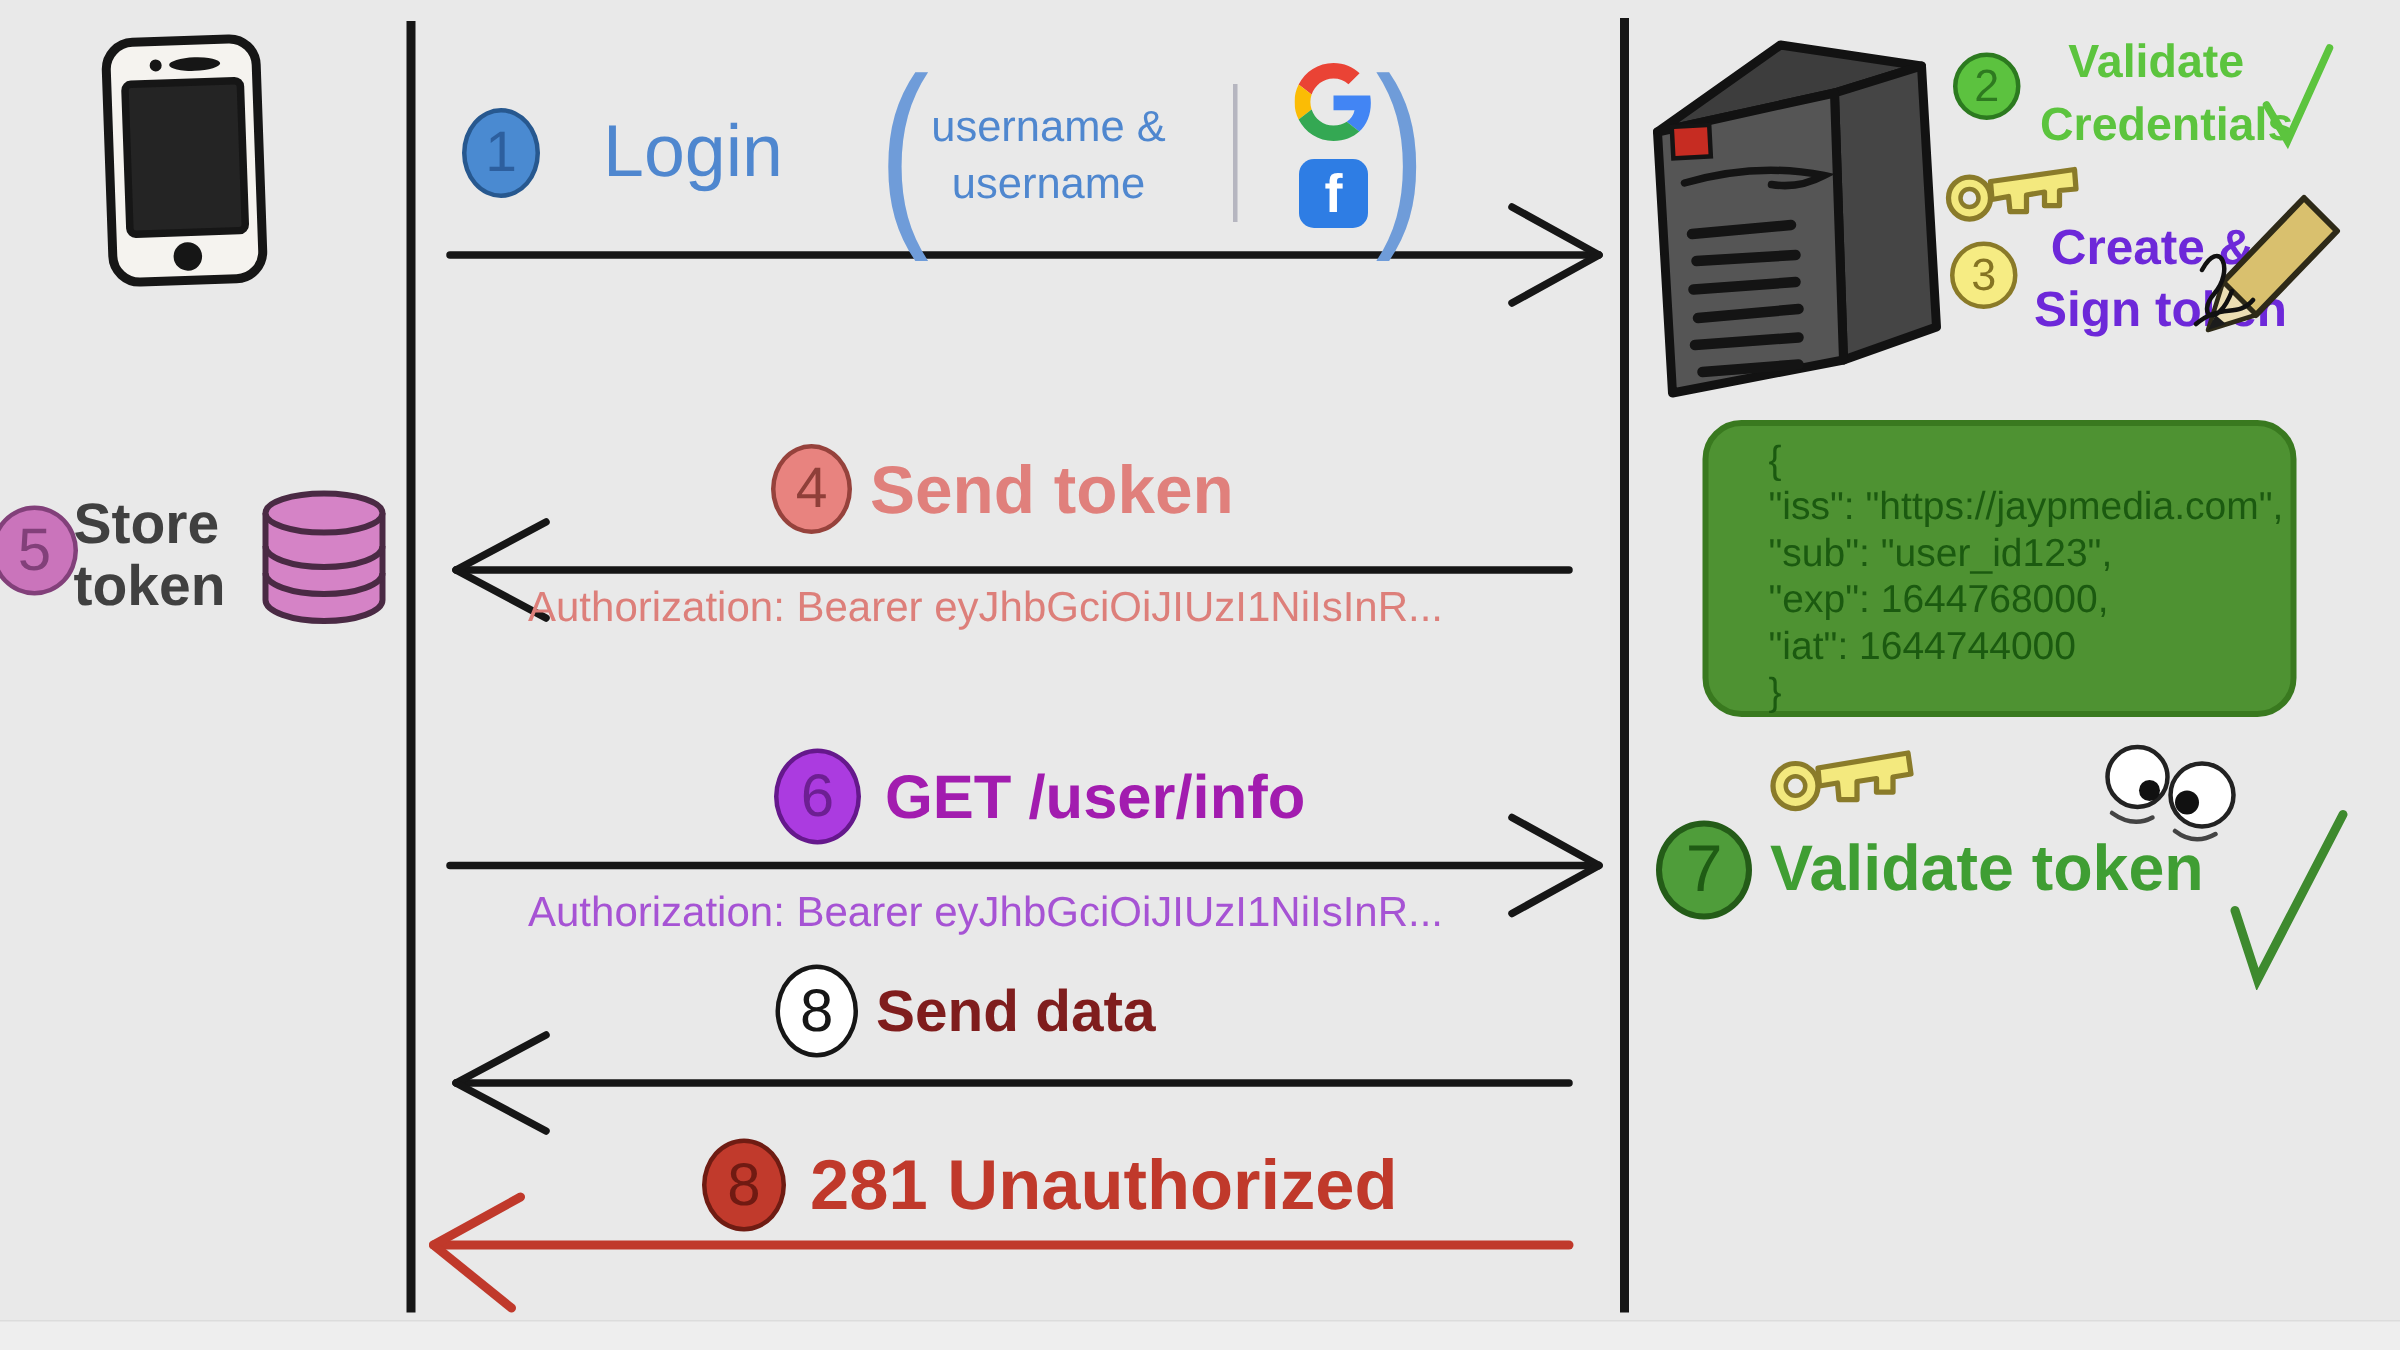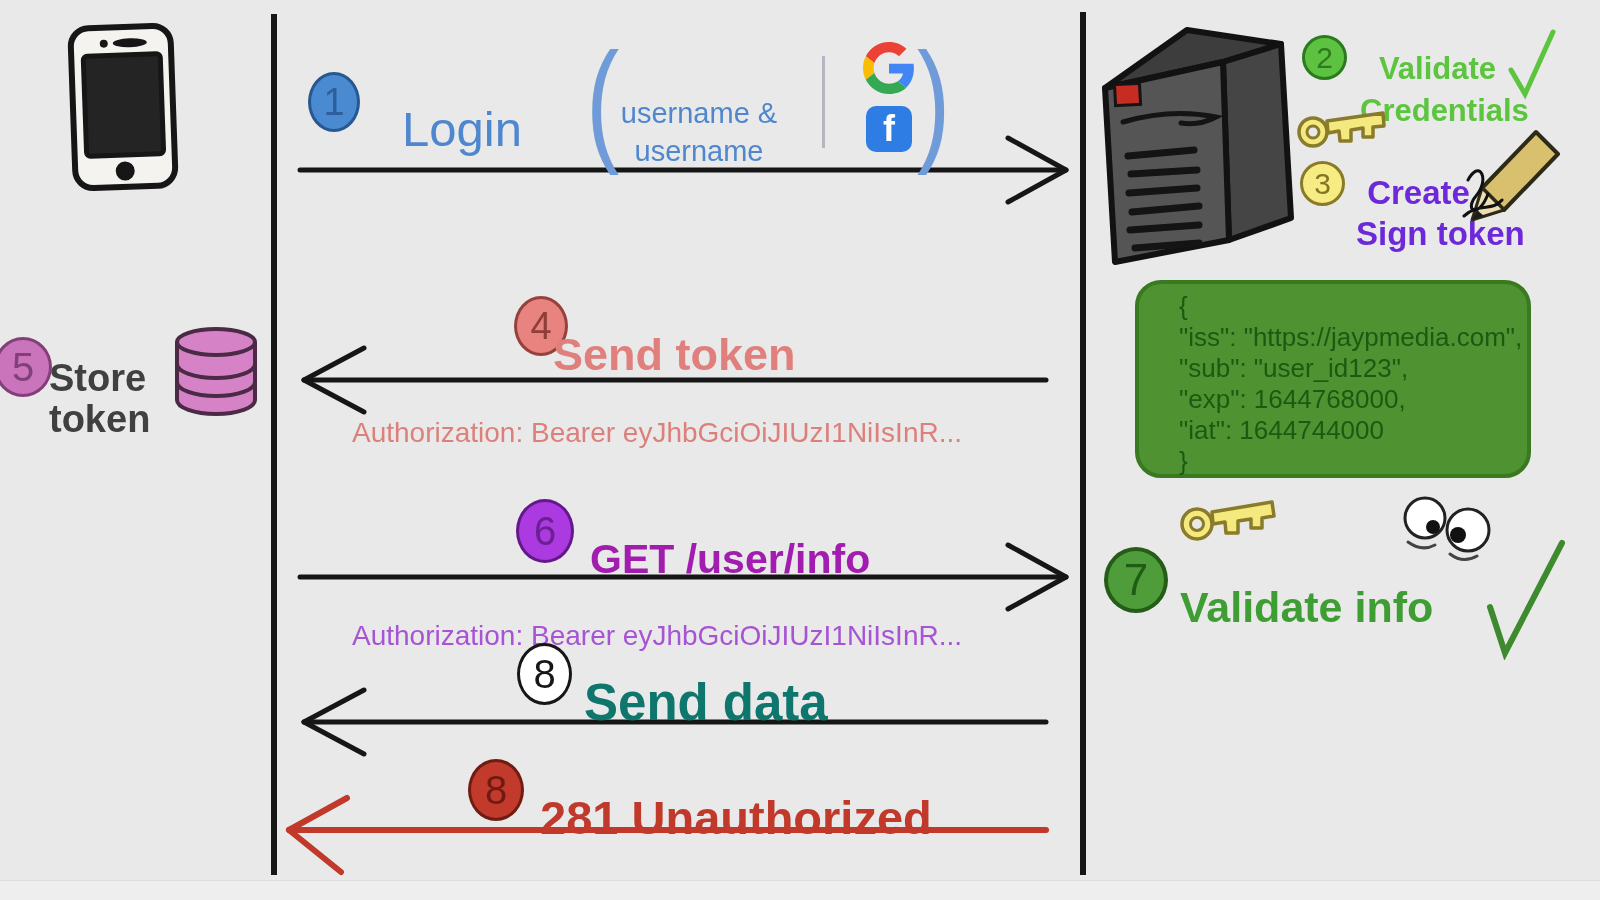--- a/index.html
+++ b/index.html
@@ -6,21 +6,21 @@
   .canvas{
     position:relative;width:1600px;height:900px;overflow:hidden;
     background:#e9e9e9;font-family:"Liberation Sans",sans-serif;
   }
   .abs{position:absolute;}
   svg{display:block;}
   .badge{
     position:absolute;border-radius:50%;display:flex;align-items:center;
     justify-content:center;box-sizing:border-box;font-weight:400;
   }
-  .lbl{position:absolute;white-space:nowrap;margin-top:28px;}
+  .lbl{position:absolute;white-space:nowrap;}
   .bold{font-weight:bold;}
   .center{text-align:center;}
   .paren{
     position:absolute;color:#6f9cd9;font-size:100px;line-height:100px;
     transform:scaleY(1.35);font-weight:400;
   }
   .fb{
     position:absolute;background:#2e7de4;border-radius:10px;color:#ffffff;
     font-weight:bold;display:flex;align-items:center;justify-content:center;
   }
@@ -139,21 +139,21 @@
   <div class="jsonbox" style="left:1135px;top:280px;width:396px;height:198px">
     <div>{</div>
     <div>"iss": "https://jaypmedia.com",</div>
     <div>"sub": "user_id123",</div>
     <div>"exp": 1644768000,</div>
     <div>"iat": 1644744000</div>
     <div>}</div>
   </div>
 
   <div class="badge" style="left:514px;top:296px;width:54px;height:60px;background:#e8837f;border:3px solid #96423c;color:#8f3f39;font-size:38px">4</div>
-  <div class="lbl bold" style="left:553px;top:300px;font-size:45px;line-height:54px;color:#e0807c">Send token</div>
+  <div class="lbl bold" style="left:580px;top:300px;font-size:45px;line-height:54px;color:#e0807c">Send token</div>
   <div class="lbl" style="left:352px;top:389px;font-size:28px;color:#dd7f7a">Authorization: Bearer eyJhbGciOiJIUzI1NiIsInR...</div>
 
   <div class="badge" style="left:-6px;top:337px;width:58px;height:60px;background:#ca74bb;border:3px solid #82407a;color:#82407a;font-size:40px">5</div>
   <div class="lbl bold" style="left:49px;top:330px;font-size:38px;line-height:41px;color:#404040">
     <div>Store</div>
     <div>token</div>
   </div>
   <svg class="abs" style="left:172px;top:324px" width="88" height="95" viewBox="0 0 88 95">
     <path d="M5 18 L5 76 A39 14 0 0 0 83 76 L83 18" fill="#d583c6" stroke="#4a2a44" stroke-width="4"></path>
     <ellipse cx="44" cy="18" rx="39" ry="13" fill="#d583c6" stroke="#4a2a44" stroke-width="4"></ellipse>
@@ -172,25 +172,25 @@
   </svg>
   <svg class="abs" style="left:1398px;top:492px" width="105" height="72" viewBox="0 0 105 72">
     <circle cx="27" cy="26" r="20" fill="#ffffff" stroke="#222222" stroke-width="3"></circle>
     <circle cx="35" cy="35" r="7" fill="#111111"></circle>
     <path d="M10 50 q 14 10 27 3" fill="none" stroke="#444444" stroke-width="3" stroke-linecap="round"></path>
     <circle cx="70" cy="38" r="21" fill="#ffffff" stroke="#222222" stroke-width="3"></circle>
     <circle cx="60" cy="43" r="8" fill="#111111"></circle>
     <path d="M52 62 q 13 10 27 2" fill="none" stroke="#444444" stroke-width="3" stroke-linecap="round"></path>
   </svg>
   <div class="badge" style="left:1104px;top:547px;width:64px;height:66px;background:#4f9d3a;border:4px solid #245c18;color:#1f5c14;font-size:44px">7</div>
-  <div class="lbl bold" style="left:1180px;top:552px;font-size:43px;line-height:54px;color:#3f9e33">Validate info</div>
+  <div class="lbl bold" style="left:1180px;top:552px;font-size:43px;line-height:54px;color:#3f9e33">Validate token</div>
   <svg class="abs" style="left:1478px;top:535px" width="95" height="125" viewBox="0 0 95 125">
     <path d="M12 72 L27 118 L84 8" stroke="#3e8a2e" stroke-width="6" fill="none" stroke-linecap="round"></path>
   </svg>
 
   <div class="badge" style="left:517px;top:643px;width:55px;height:62px;background:#ffffff;border:3px solid #161616;color:#161616;font-size:40px">8</div>
-  <div class="lbl bold" style="left:584px;top:648px;font-size:51px;line-height:54px;color:#0f766e">Send data</div>
+  <div class="lbl bold" style="left:584px;top:648px;font-size:39px;line-height:54px;color:#7f1d1d">Send data</div>
 
   <div class="badge" style="left:468px;top:759px;width:56px;height:62px;background:#c13a2c;border:3px solid #6f1c13;color:#701a12;font-size:40px">8</div>
   <div class="lbl bold" style="left:540px;top:762px;font-size:47px;line-height:56px;color:#c0392b">281 Unauthorized</div>
 
   <div class="abs" style="left:0;top:880px;width:1600px;height:20px;background:#eeeeee;border-top:1px solid #dcdcdc"></div>
 </div>
 
 </body></html>

